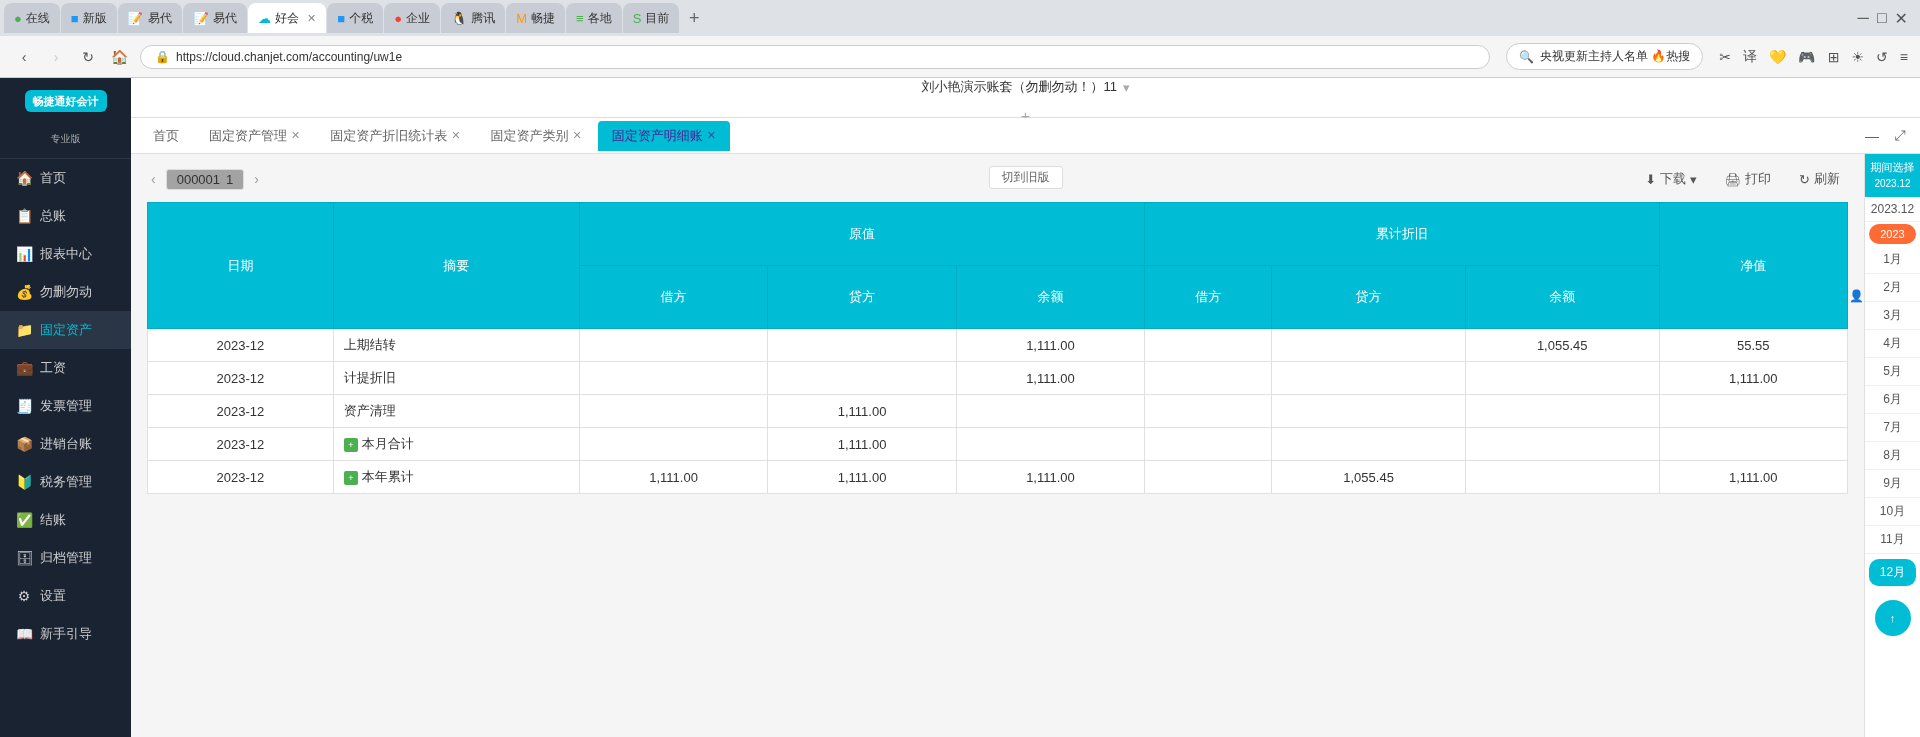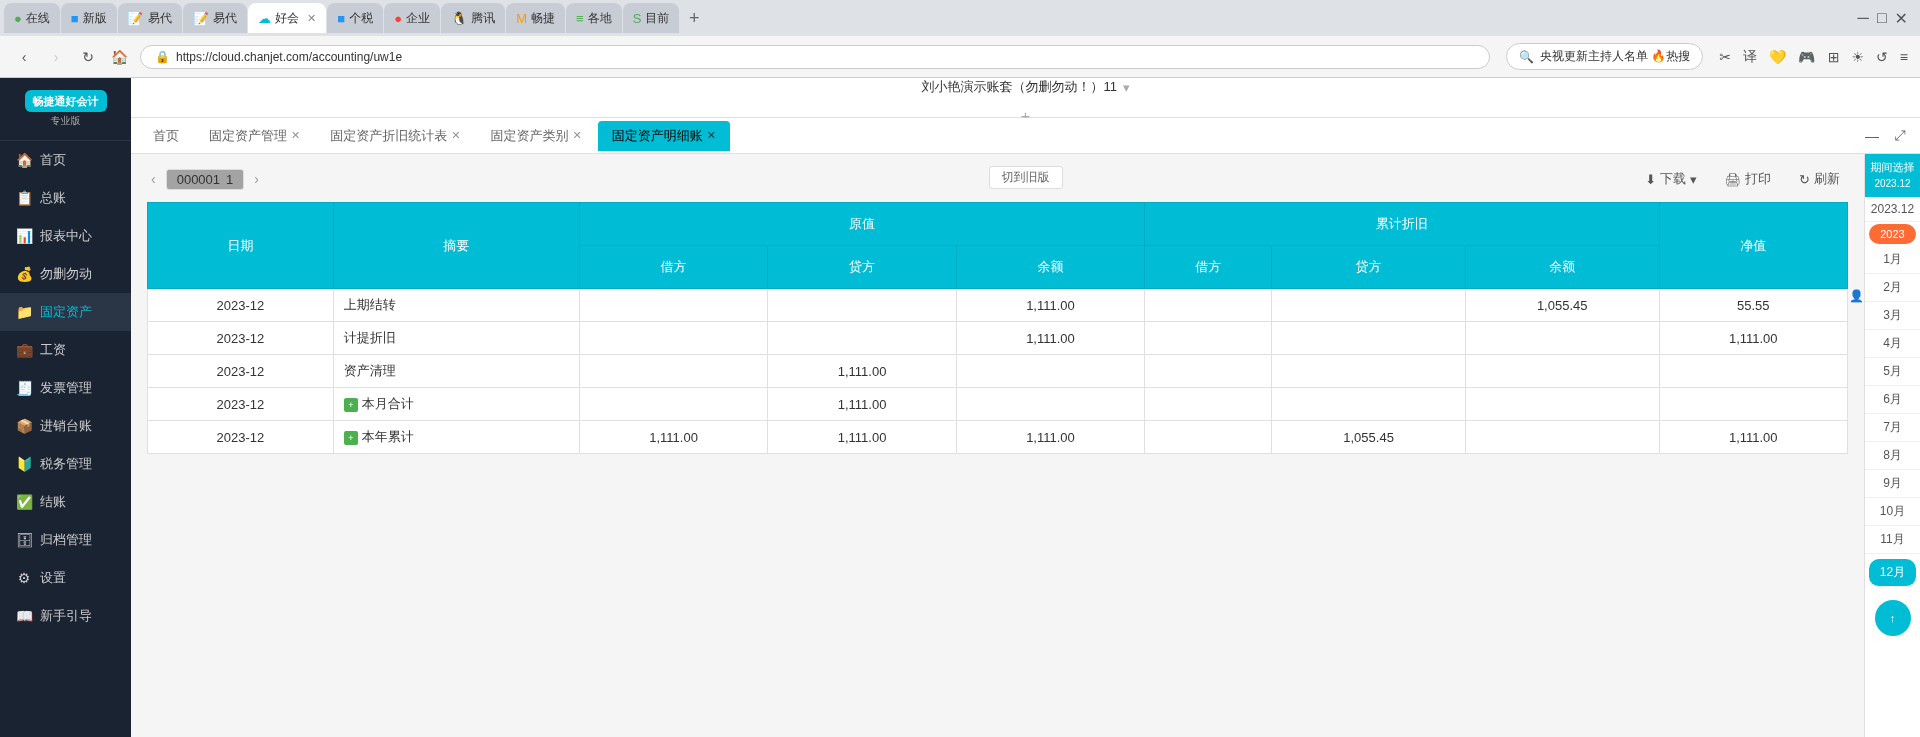--- a/index.html
+++ b/index.html
@@ -20,59 +20,59 @@
     .search-box { display: flex; align-items: center; gap: 6px; background: #fff; border: 1px solid #ccc; border-radius: 20px; padding: 4px 12px; font-size: 12px; color: #333; margin-left: 8px; }
     .toolbar-icons { display: flex; align-items: center; gap: 12px; margin-left: 8px; color: #555; font-size: 14px; }
 
     
     .app-container { display: flex; width: 1920px; height: 659px; }
 
     
     .sidebar { width: 131px; background: #1a2332; display: flex; flex-direction: column; flex-shrink: 0; }
     .sidebar-logo { display: flex; flex-direction: column; align-items: center; padding: 12px 8px; border-bottom: 1px solid #2a3545; }
     .logo-box { background: #00bcd4; border-radius: 6px; padding: 4px 8px; color: white; font-size: 11px; font-weight: bold; text-align: center; line-height: 1.3; }
-    .logo-sub { color: #aaa; font-size: 10px; margin-top: 2px; }
+    .logo-sub { color: #aaa; font-size: 10px; margin-top: 20px; }
     .sidebar-item { display: flex; align-items: center; gap: 8px; padding: 10px 16px; color: #ccc; cursor: pointer; transition: background 0.2s; }
     .sidebar-item.active { background: #2a3545; color: #00bcd4; }
     .sidebar-item .item-icon { font-size: 14px; width: 16px; text-align: center; flex-shrink: 0; }
     .sidebar-item .item-label { font-size: 13px; }
 
     
     .main-content { flex: 1; display: flex; flex-direction: column; background: #f5f5f5; overflow: hidden; }
 
     
     .app-header { display: flex; align-items: center; height: 40px; background: #fff; border-bottom: 1px solid #e0e0e0; padding: 0 16px; gap: 12px; flex-direction: column; }
     .account-info { display: flex; align-items: center; gap: 6px; font-size: 13px; color: #333; }
     .period-tag { background: #f0f0f0; border-radius: 3px; padding: 2px 8px; font-size: 12px; color: #666; border: 1px solid #ddd; cursor: pointer; }
     .version-btn { background: #fff; border: 1px solid #ddd; border-radius: 3px; padding: 2px 12px; font-size: 12px; color: #666; cursor: pointer; }
     .header-right { margin-left: auto; display: flex; align-items: center; gap: 16px; color: #666; font-size: 12px; }
 
     
     .page-tabs { display: flex; align-items: center; height: 36px; background: #fff; border-bottom: 1px solid #e0e0e0; padding: 0 8px; gap: 2px; }
     .page-tab { padding: 6px 14px; font-size: 13px; color: #666; cursor: pointer; border-radius: 4px 4px 0 0; display: flex; align-items: center; gap: 4px; }
-    .page-tab.active { background: #00bcd4; color: #000000; }
+    .page-tab.active { background: #00bcd4; color: #4c1d95; }
     .page-tab .tab-close { font-size: 11px; color: inherit; opacity: 0.7; }
     .page-tab-actions { margin-left: auto; display: flex; gap: 4px; }
     .tab-action-btn { width: 24px; height: 24px; display: flex; align-items: center; justify-content: center; color: #666; cursor: pointer; font-size: 14px; }
 
     
     .content-area { flex: 1; display: flex; overflow: hidden; position: relative; }
     .ledger-main { flex: 1; padding: 12px 16px; overflow: auto; }
 
     
     .pagination-row { display: flex; align-items: center; justify-content: space-between; margin-bottom: 10px; }
     .page-nav { display: flex; align-items: center; gap: 6px; }
     .page-nav-btn { cursor: pointer; color: #999; font-size: 14px; padding: 2px 4px; }
     .page-num-box { border: 1px solid #ddd; border-radius: 3px; background: #a3a3a3; padding: 2px 10px; font-size: 13px; color: #333; display: flex; align-items: center; gap: 6px; }
     .toolbar-right { display: flex; align-items: center; gap: 12px; }
     .toolbar-btn { display: flex; align-items: center; gap: 4px; color: #555; font-size: 13px; cursor: pointer; padding: 4px 8px; border-radius: 3px; }
 
     
     .ledger-table { width: 100%; border-collapse: collapse; }
-    .ledger-table th { background: #00bcd4; color: #fff; padding: 12px 10px; text-align: center; font-size: 13px; font-weight: normal; border: 1px solid #00acc1; }
+    .ledger-table th { background: #00bcd4; color: #fff; padding: 22px 10px; text-align: center; font-size: 13px; font-weight: normal; border: 1px solid #00acc1; }
     .ledger-table td { padding: 7px 10px; text-align: center; font-size: 13px; color: #333; border: 1px solid #e0e0e0; background: #fff; }
     .ledger-table td.amount { text-align: center; }
     .ledger-table td.desc { text-align: left; }
     .row-icon { display: inline-block; width: 14px; height: 14px; background: #4caf50; color: white; font-size: 9px; border-radius: 2px; text-align: center; line-height: 14px; margin-right: 4px; }
 
     
     .period-panel { width: 56px; background: #fff; border-left: 1px solid #e0e0e0; display: flex; flex-direction: column; overflow-y: auto; }
     .period-header { background: #00bcd4; color: #fff; text-align: center; padding: 6px 4px; font-size: 11px; line-height: 1.4; }
     .period-item { text-align: center; padding: 5px 2px; font-size: 12px; color: #555; cursor: pointer; border-bottom: 1px solid #f0f0f0; }
     .period-item.active { background: #00bcd4; color: #fff; border-radius: 10px; margin: 5px 4px; }

